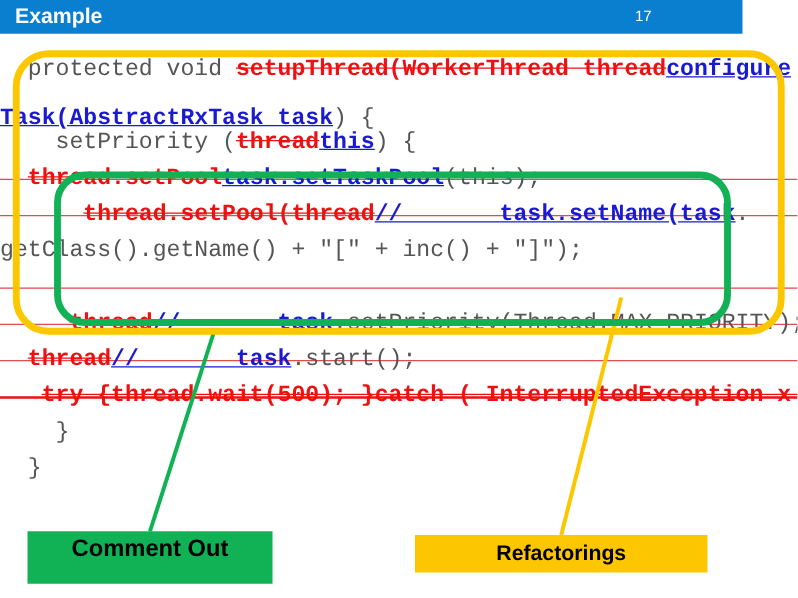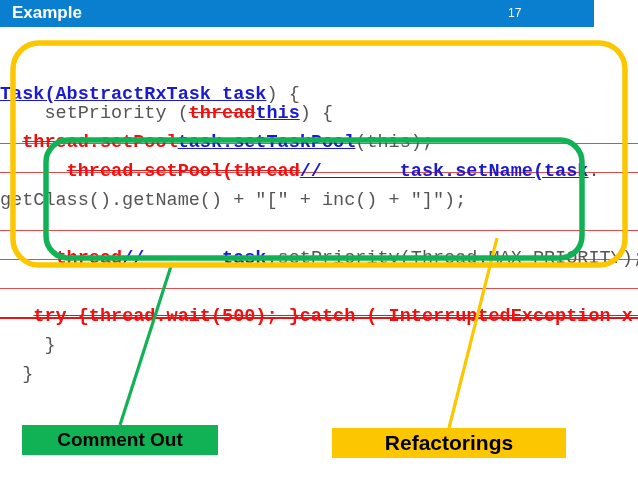--- a/index.html
+++ b/index.html
@@ -104,54 +104,56 @@
   
   .callout {
     position: absolute;
     text-align: center;
     font-family: "Liberation Sans", sans-serif;
     font-weight: bold;
     color: #000000;
   }
   #callout-comment-out {
     left: 22px; top: 425px;
-    width: 196px; height: 30px;
+    width: 196px; height: 42px;
     line-height: 30px;
     font-size: 19px;
     background: #11b255;
   }
   #callout-refactorings {
     left: 332px; top: 428px;
     width: 234px; height: 30px;
     line-height: 30px;
-    font-size: 21px;
+    font-size: 17px;
     background: #fdc700;
   }
 </style>
 </head>
 <body>
 
 <div id="header-bar">
   <span id="header-title">Example</span>
   <span id="header-page-number">17</span>
 </div>
 
 <div id="code-area">
 
+<div class="code-line" style="top: 14px;"><span class="tok plain">  </span><span class="tok plain">protected void </span><span class="tok del">setupThread(WorkerThread thread</span><span class="tok ins">configure</span></div>
     <div class="code-line" style="top: 53px;"><span class="tok ins">Task(AbstractRxTask task</span><span class="tok plain">) {</span></div>
     <div class="code-line" style="top: 72px;"><span class="tok plain">    </span><span class="tok plain">setPriority (</span><span class="tok del">thread</span><span class="tok ins">this</span><span class="tok plain">) {</span></div>
     <div class="strike-rule" style="top: 115.5px;"></div>
     <div class="code-line" style="top: 101px;"><span class="tok plain">  </span><span class="tok del">thread.setPool</span><span class="tok ins">task.setTaskPool</span><span class="tok plain">(this);</span></div>
     <div class="strike-rule" style="top: 144.5px;"></div>
     <div class="code-line" style="top: 130px;"><span class="tok plain">      </span><span class="tok del">thread.setPool(thread</span><span class="tok ins">//       task.setName(task</span><span class="tok plain">.</span></div>
     <div class="code-line" style="top: 159px;"><span class="tok plain">getClass().getName() + "[" + inc() + "]");</span></div>
     <div class="strike-rule" style="top: 202.5px;"></div>
     <div class="strike-rule" style="top: 231.5px;"></div>
     <div class="code-line" style="top: 217px;"><span class="tok plain">     </span><span class="tok del">thread</span><span class="tok ins">//       task</span><span class="tok plain">.setPriority(Thread.MAX_PRIORITY);</span></div>
     <div class="strike-rule" style="top: 260.5px;"></div>
+    <div class="code-line" style="top: 246px;"><span class="tok plain">  </span><span class="tok del">thread</span><span class="tok ins">//       task</span><span class="tok plain">.start();</span></div>
     <div class="strike-rule strong" style="top: 289.5px;"></div>
     <div class="code-line" style="top: 275px;"><span class="tok plain">   </span><span class="tok del">try {thread.wait(500); }catch ( InterruptedException x )</span></div>
     <div class="code-line" style="top: 304px;"><span class="tok plain">    </span><span class="tok plain">}</span></div>
     <div class="code-line" style="top: 333px;"><span class="tok plain">  </span><span class="tok plain">}</span></div>
   </div>
 
 <svg id="annotations" viewBox="0 0 638 478" width="638" height="478" xmlns="http://www.w3.org/2000/svg">
 
   <line x1="449" y1="428" x2="497" y2="238" stroke="#fdc700" stroke-width="3.2"></line>
 

